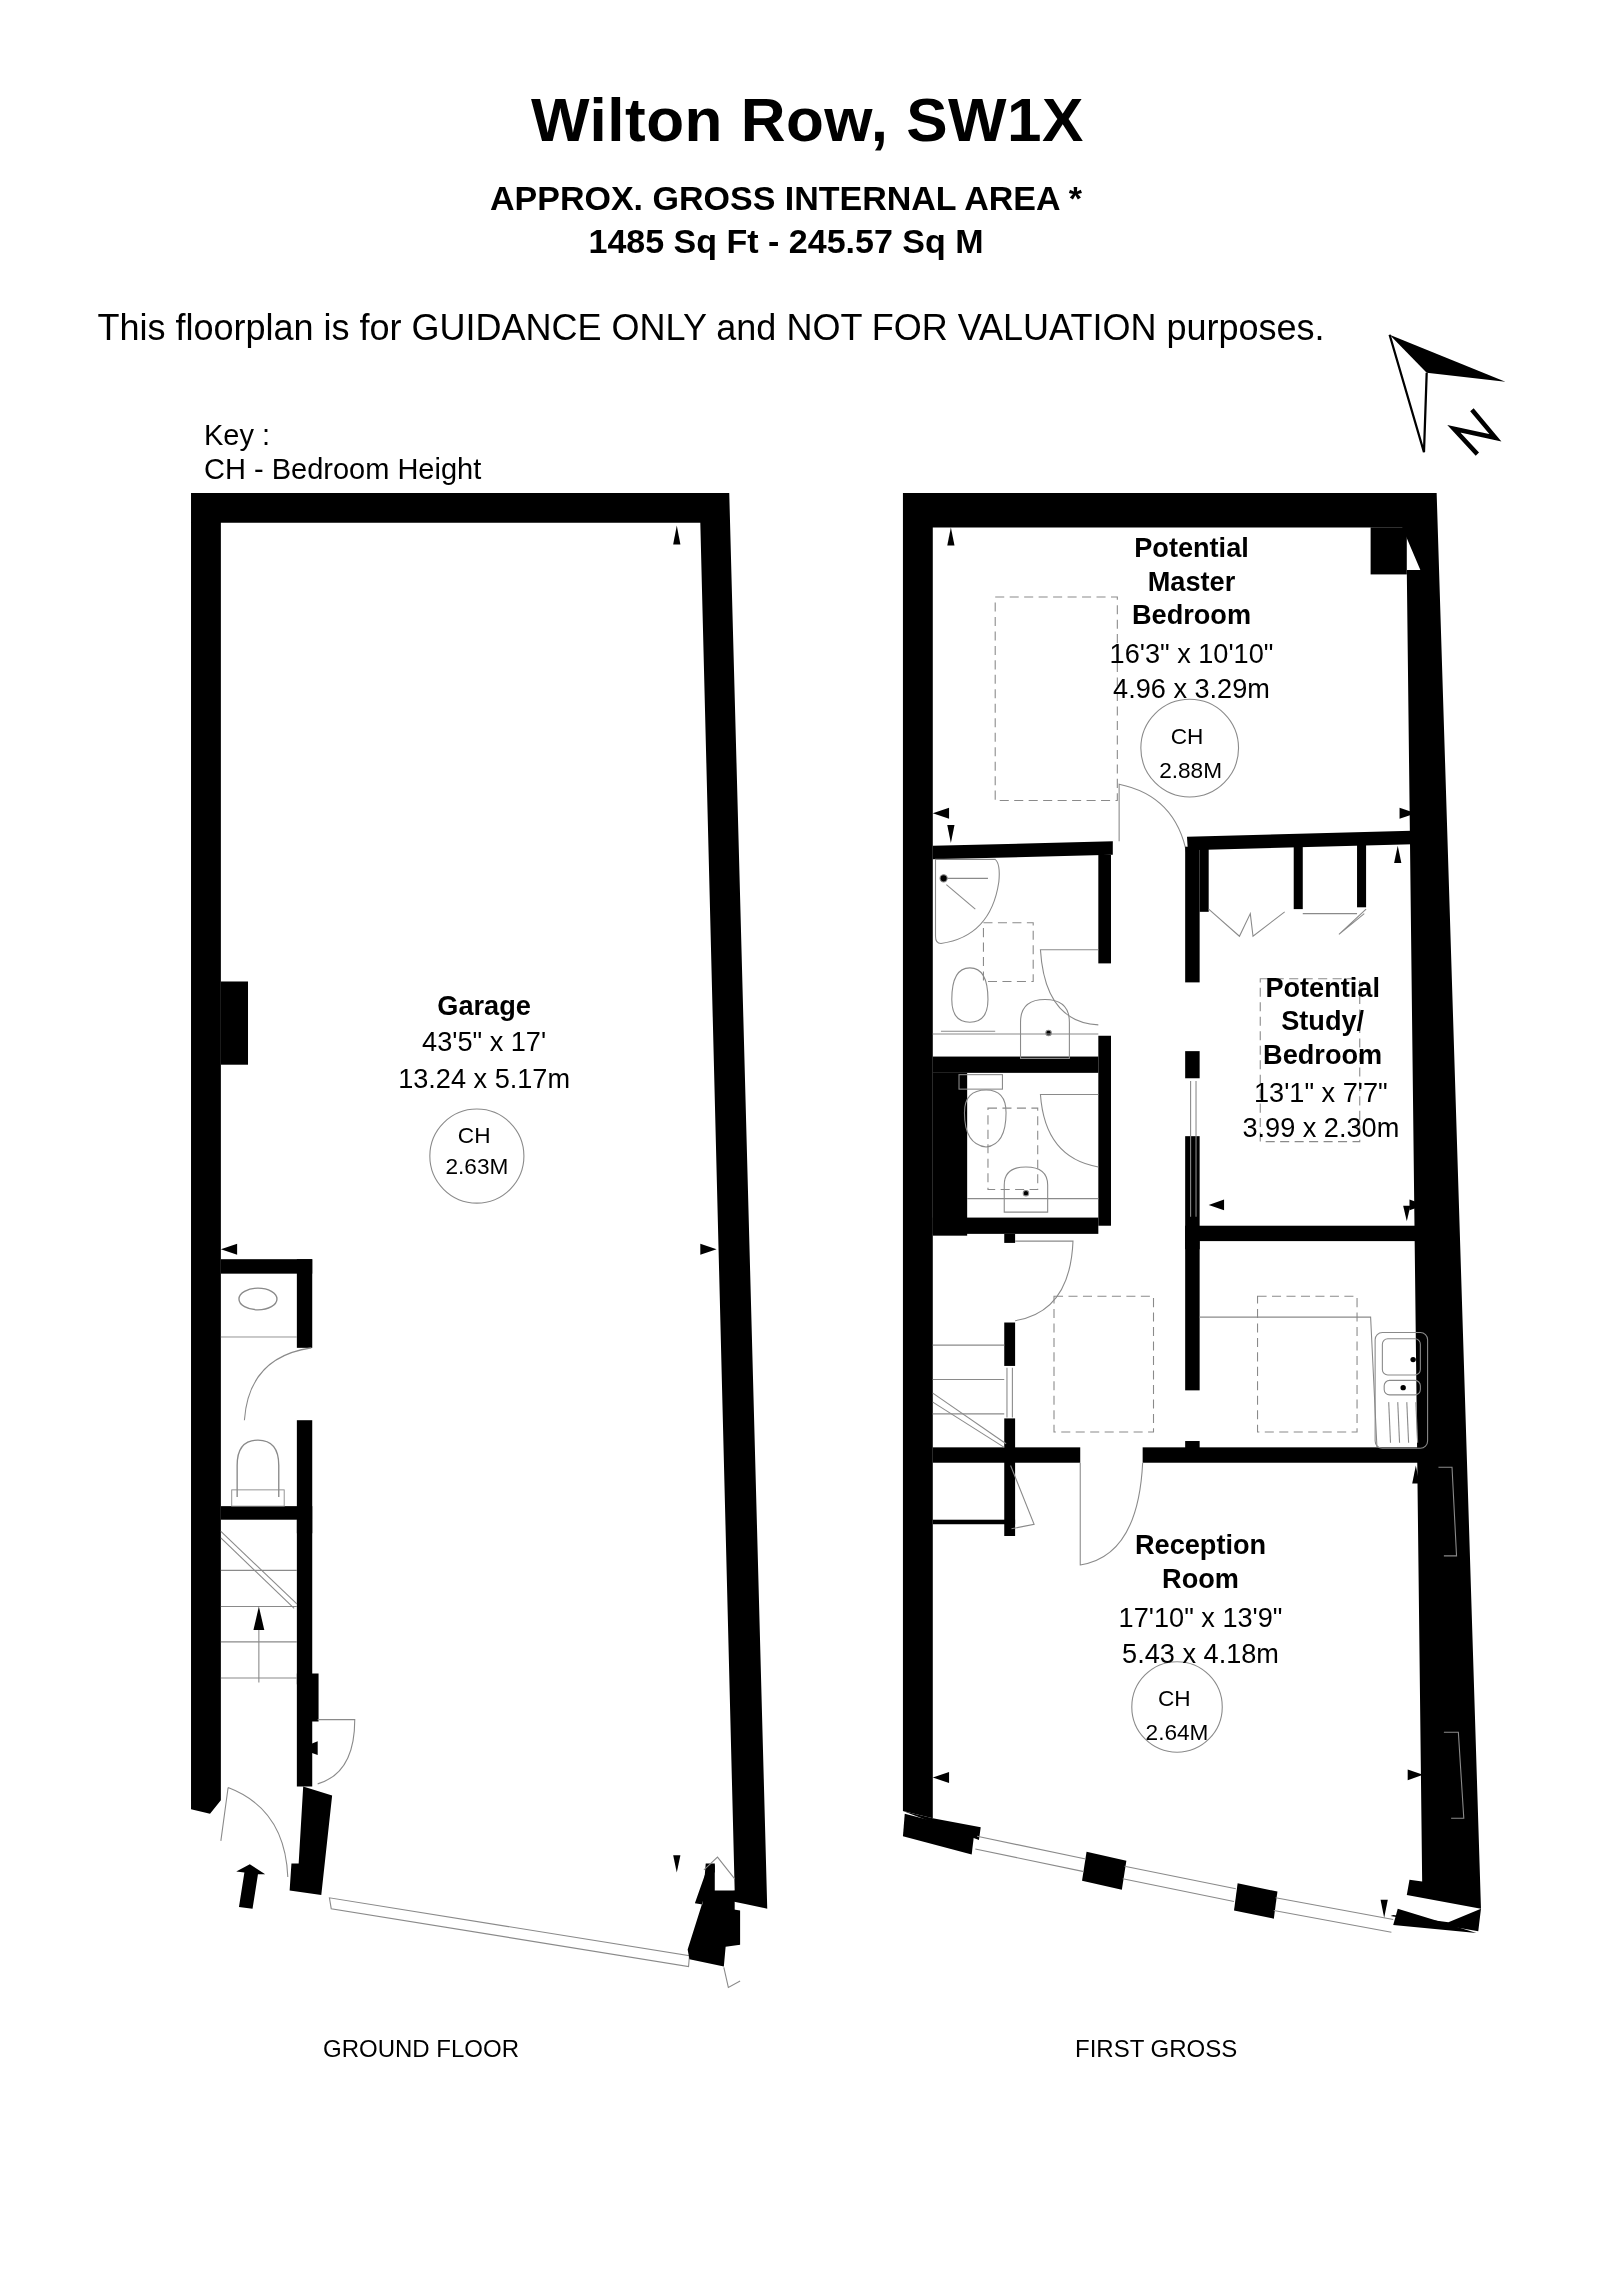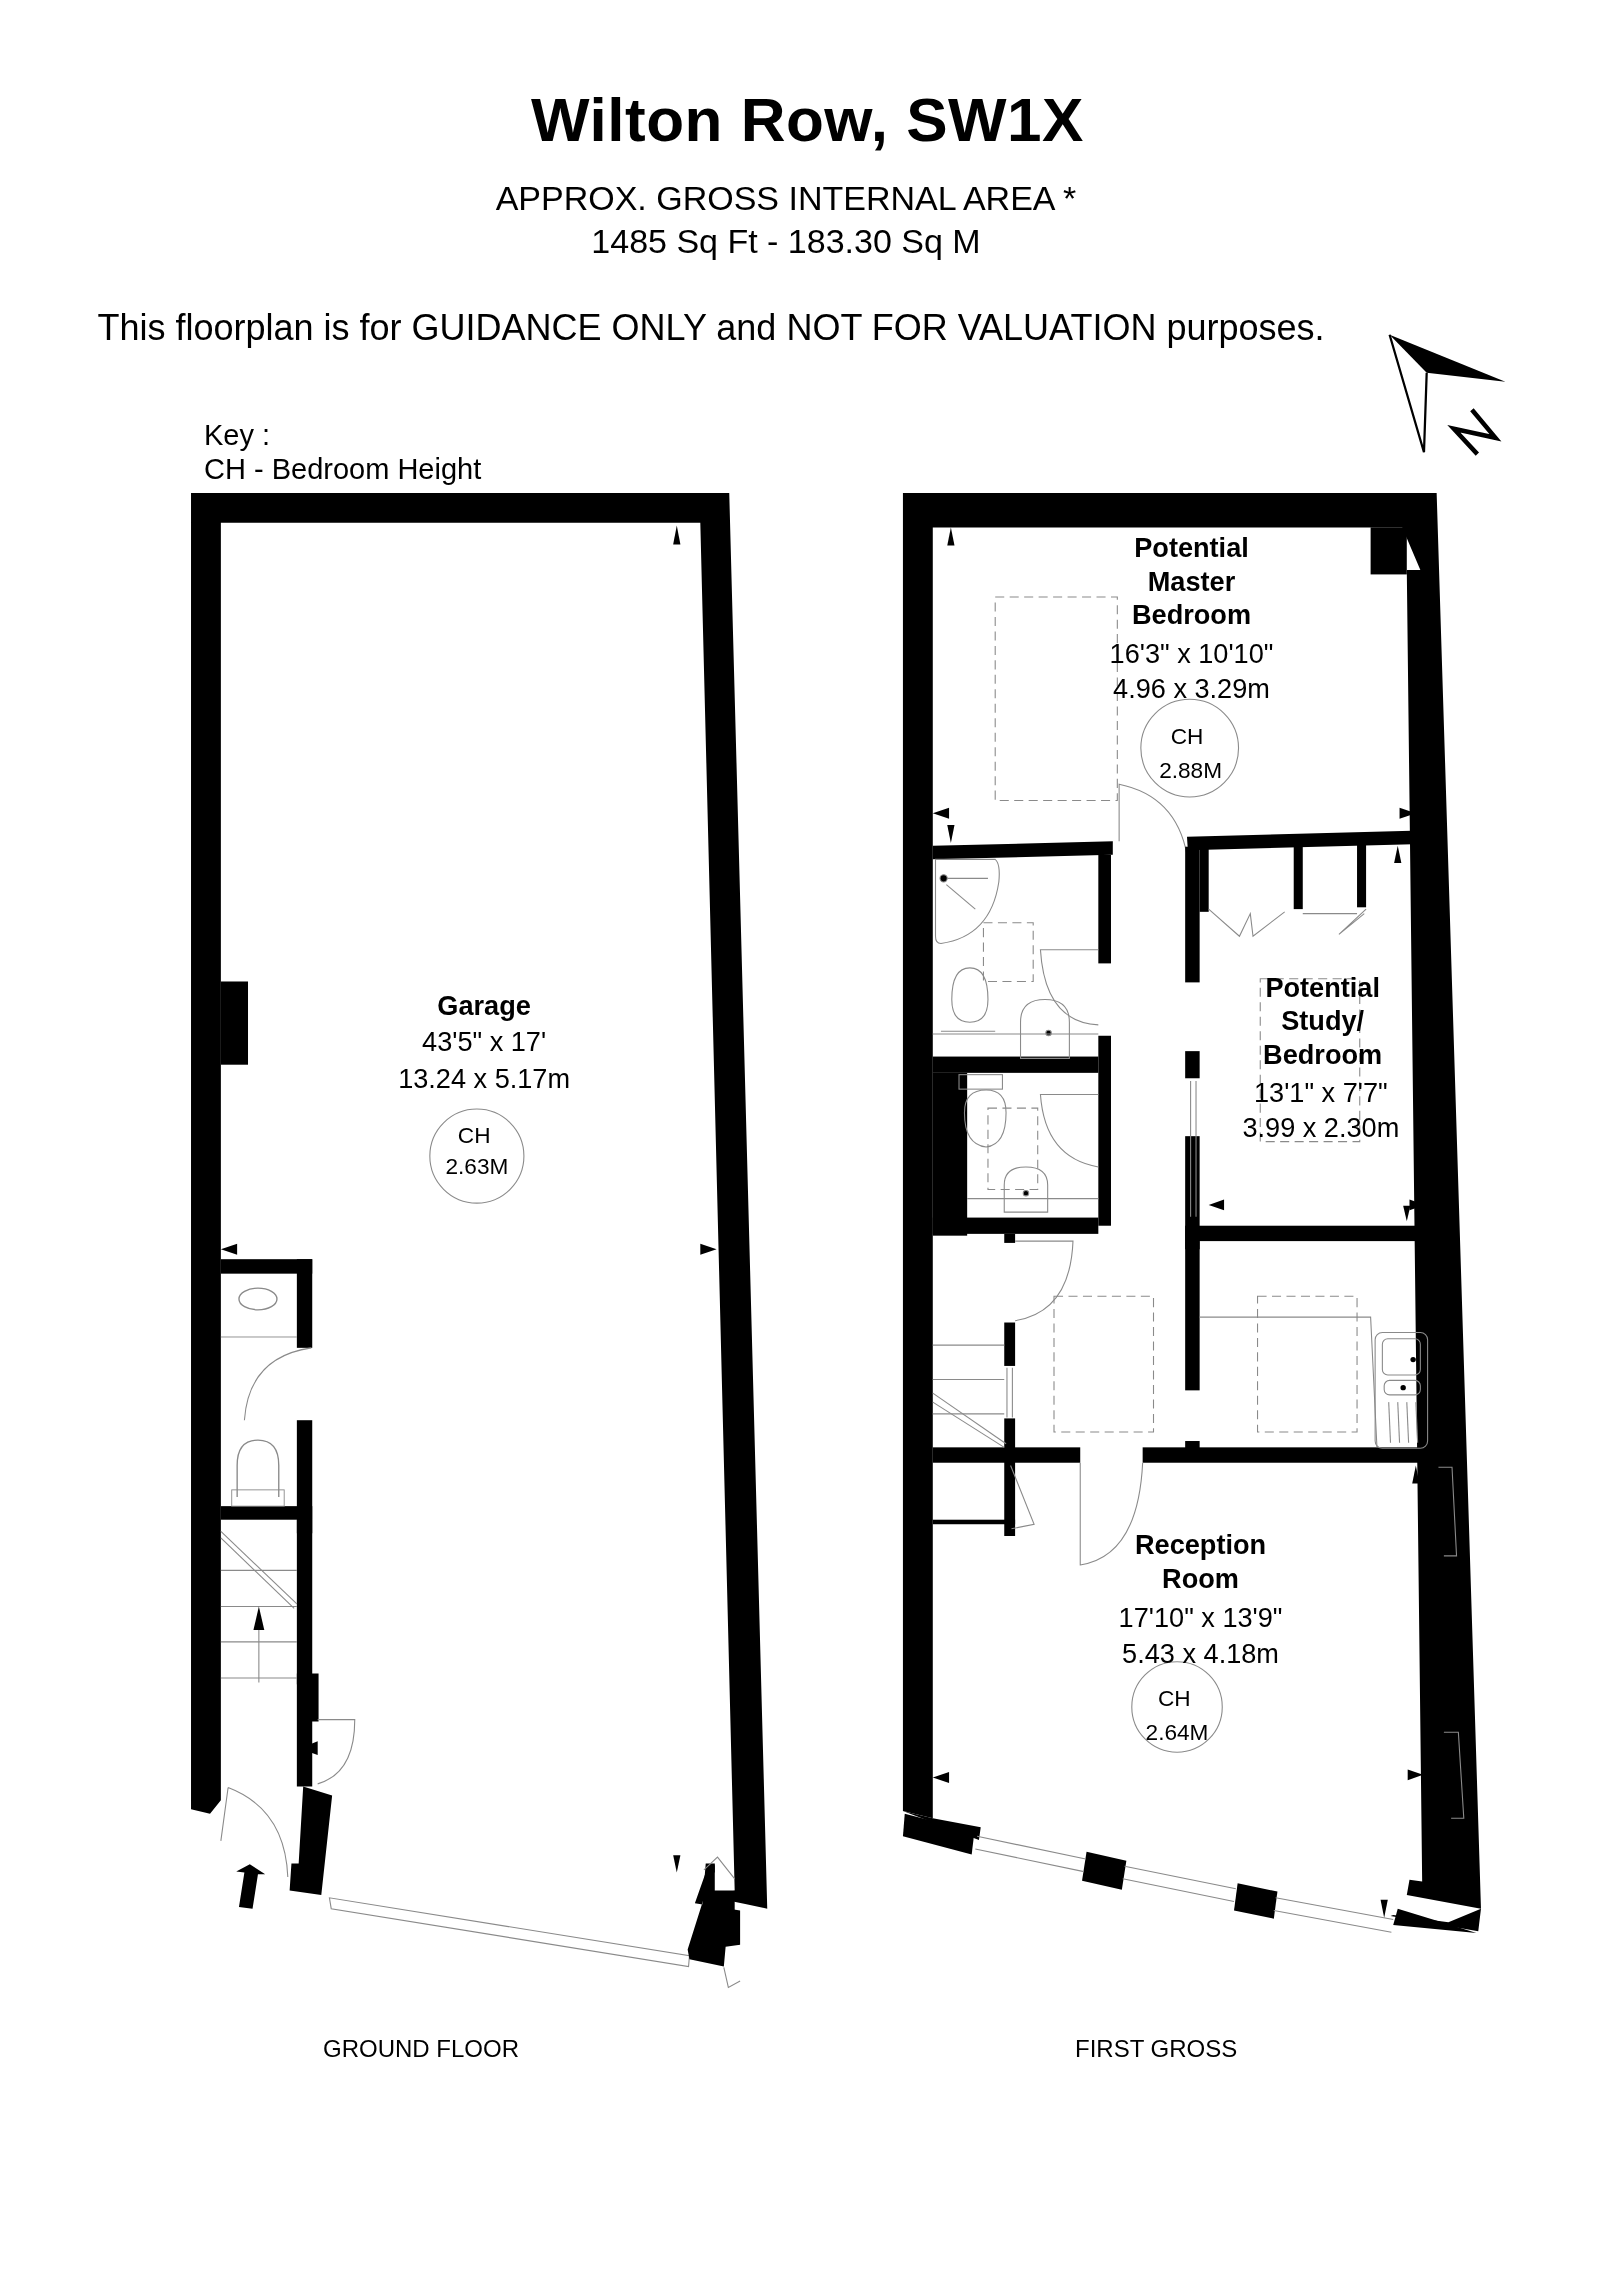--- a/index.html
+++ b/index.html
@@ -1,35 +1,35 @@
 <!DOCTYPE html>
 <html style="font-size:14.5px"><head>
 <meta charset="utf-8">
 <style>
   html, body { margin: 0; padding: 0; background: #ffffff; }
   body { width: 1615px; height: 2285px; position: relative; overflow: hidden;
          font-family: "Liberation Sans", "DejaVu Sans", sans-serif; color: #000; }
   .abs { position: absolute; margin-top: 41px; }
   .title { left: 0; width: 1615px; top: 43px; text-align: center; font-weight: bold;
            font-size: 62px; letter-spacing: 0.5px; }
-  .sub { left: 0; width: 1572px; text-align: center; font-size: 34px; font-weight: normal; }
+  .sub { left: 0; width: 1572px; text-align: center; font-size: 34px; font-weight: bold; }
   .disclaimer { left: 0; width: 1422px; top: 266px; text-align: center; font-size: 36px; }
   .key { left: 204px; font-size: 29px; }
   .floor-label { font-size: 24px; top: 1994px; }
   svg.plan { position: absolute; left: 0; top: 0; }
   .room-name { font-family: "Liberation Sans", "DejaVu Sans", sans-serif; font-weight: bold; font-size: 30px; text-anchor: middle; }
   .room-dim { font-family: "Liberation Sans", "DejaVu Sans", sans-serif; font-size: 30px; text-anchor: middle; }
   .ch-text { font-family: "Liberation Sans", "DejaVu Sans", sans-serif; font-size: 25px; text-anchor: middle; }
 </style>
 </head>
 <body>
 
 <div class="abs title">Wilton Row, SW1X</div>
 <div class="abs sub" style="top:138px">APPROX. GROSS INTERNAL  AREA *</div>
-<div class="abs sub" style="top:181px">1485 Sq Ft  -  183.30 Sq M</div>
+<div class="abs sub" style="top:181px">1485 Sq Ft  -  245.57 Sq M</div>
 <div class="abs disclaimer">This floorplan is for GUIDANCE ONLY and NOT FOR VALUATION purposes.</div>
 
 <div class="abs key" style="top:378px">Key :</div>
 <div class="abs key" style="top:412px">CH - Bedroom Height</div>
 
 <svg class="plan" width="1615" height="2285" viewBox="0 0 1785 2526">
 
   <g>
     <polygon points="1536,370 1577,412 1664,422" fill="#000"></polygon>
     <polyline points="1536,370 1574,500 1577,412" fill="none" stroke="#000" stroke-width="2.5"></polyline>

